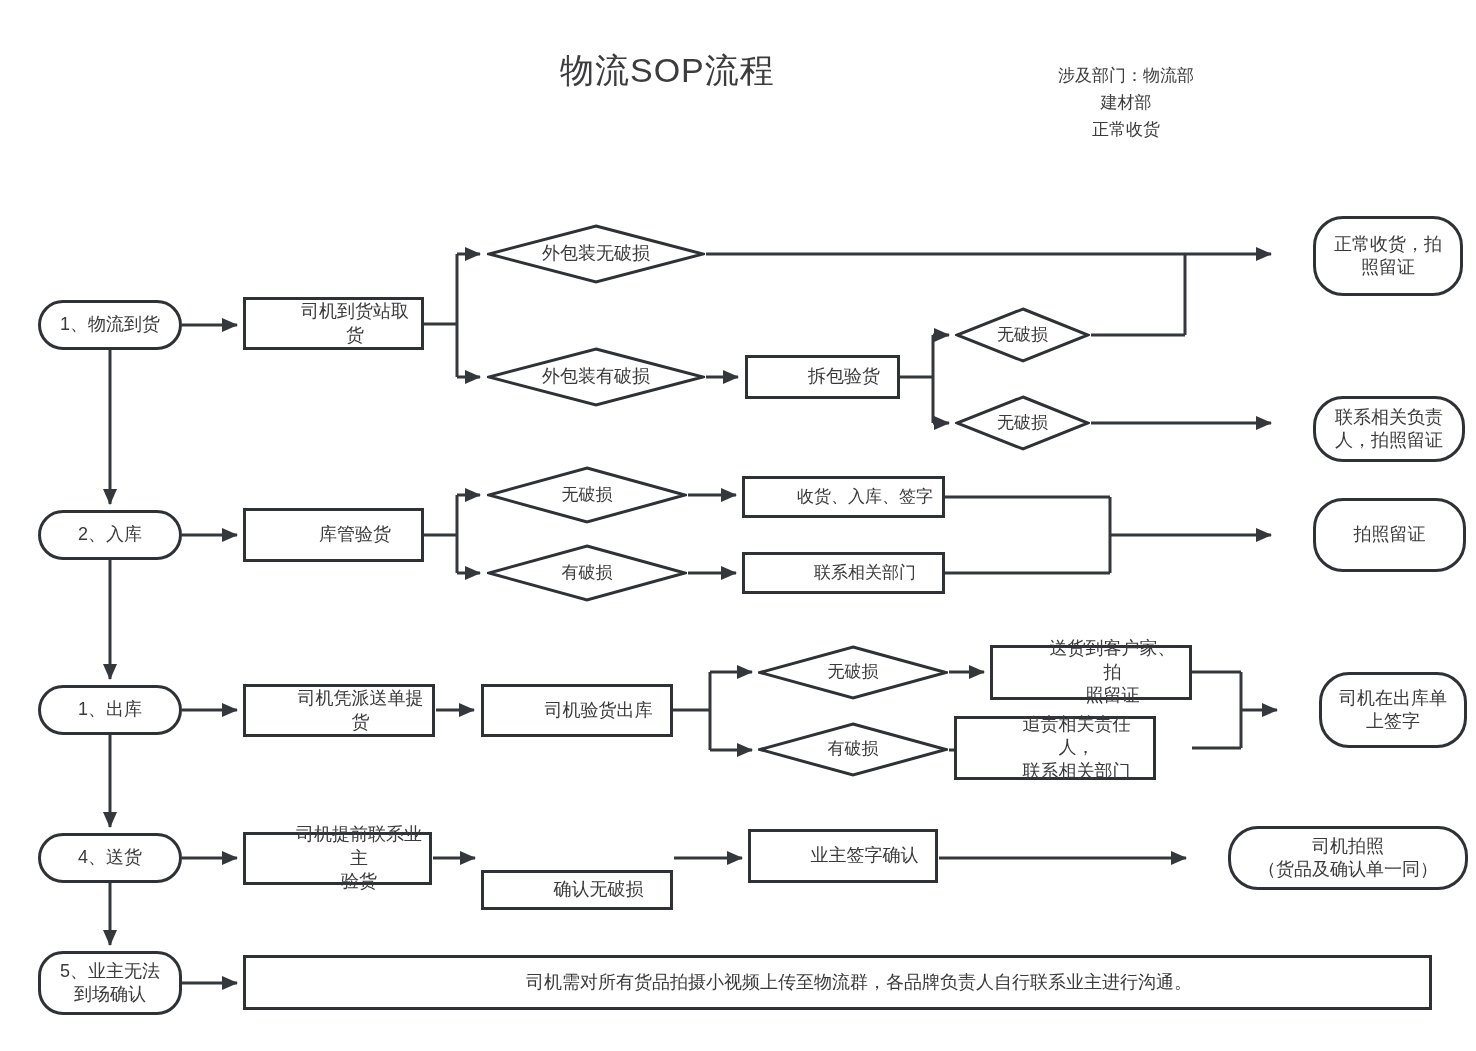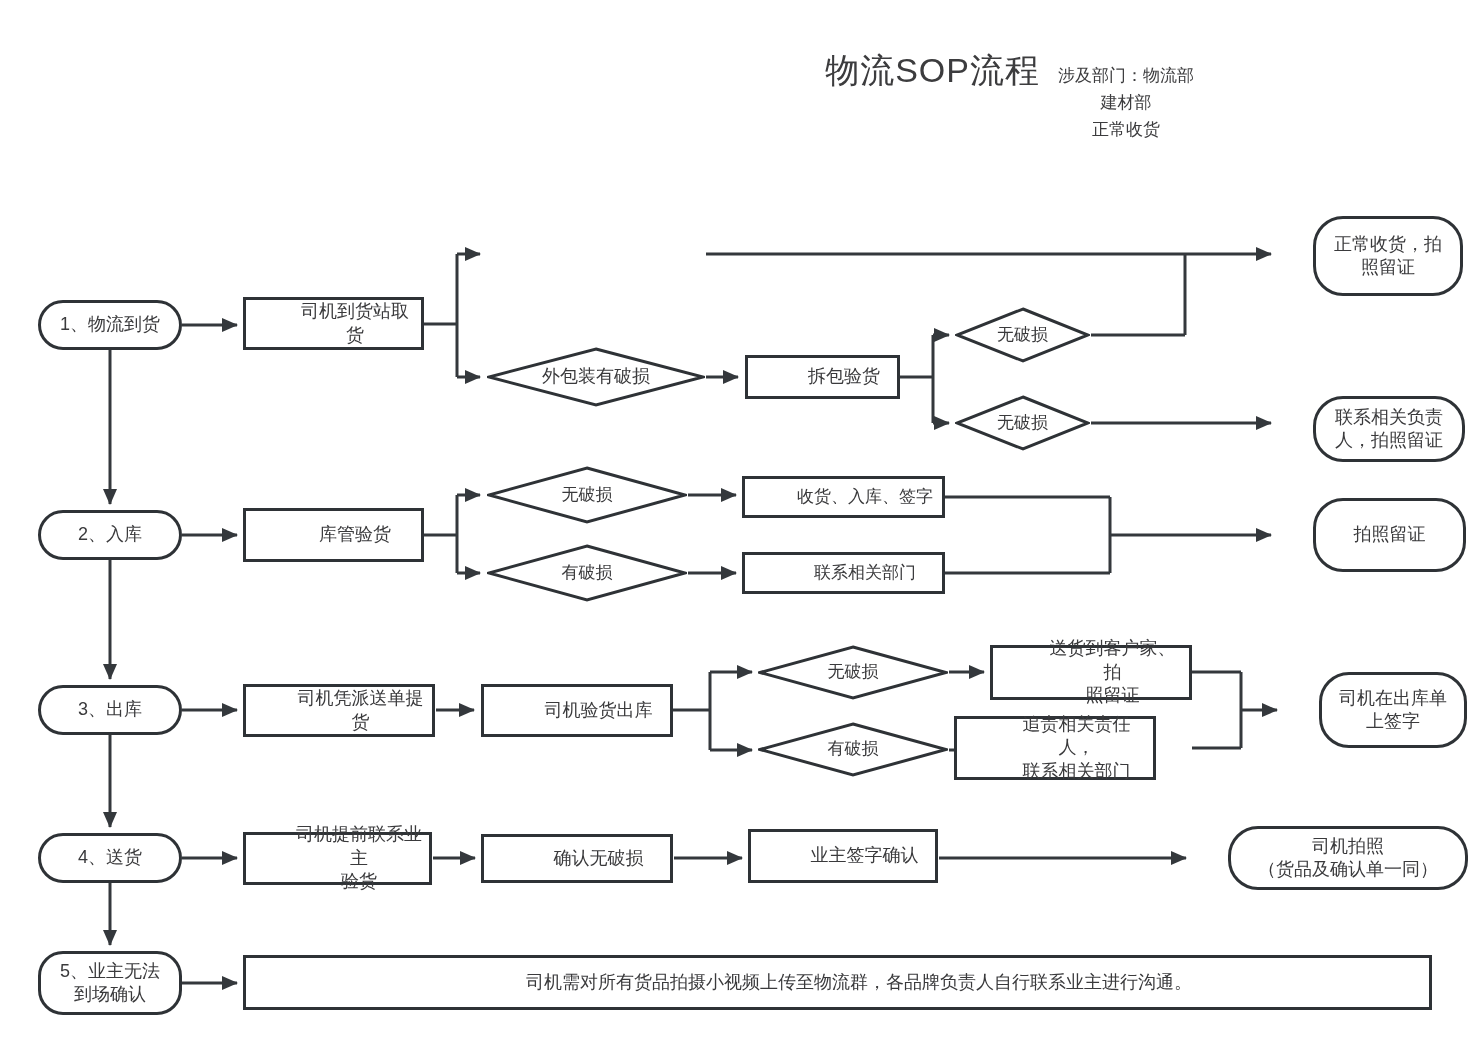--- a/index.html
+++ b/index.html
@@ -5,21 +5,21 @@
   html,body{margin:0;padding:0;background:#ffffff;}
   .canvas{
     position:relative;width:1476px;height:1051px;background:#ffffff;
     font-family:"Liberation Sans","DejaVu Sans",sans-serif;color:#3a3a3c;
     overflow:hidden;
   }
   .wires{position:absolute;left:0;top:0;width:1476px;height:1051px;}
   .wires path{stroke:#34383c;stroke-width:3;fill:none;}
   .wires .arrowhead{fill:#34383c;stroke:none;}
   .page-title{
-    position:absolute;left:560px;top:48px;width:480px;text-align:right;
+    position:absolute;left:560px;top:48px;width:480px;text-align:left;
     font-size:34px;letter-spacing:1px;color:#3c3c3e;
   }
   .depts{
     position:absolute;left:1028px;top:62px;width:196px;text-align:center;
     font-size:17px;line-height:1.6;white-space:pre-line;color:#3c3c3e;
   }
   .node{
     position:absolute;display:flex;align-items:center;justify-content:center;
     text-align:center;font-size:18px;line-height:1.3;box-sizing:border-box;
   }
@@ -88,20 +88,26 @@
   <div class="depts">涉及部门：物流部
 建材部
 正常收货</div>
 
   <div class="node rounded" style="left:38px;top:300px;width:144px;height:50px">
     <span class="lbl">1、物流到货</span>
     </div>
   <div class="node rect" style="left:243px;top:297px;width:181px;height:53px">
     <span class="lbl">司机到货站取货</span>
     </div>
+  <div class="node diamond" style="left:487px;top:224px;width:218px;height:60px">
+    <svg width="218" height="60">
+        <polygon points="109,2 216,30 109,58 2,30"></polygon>
+      </svg>
+    <span class="lbl">外包装无破损</span>
+    </div>
   <div class="node diamond" style="left:487px;top:347px;width:218px;height:60px">
     <svg width="218" height="60">
         <polygon points="109,2 216,30 109,58 2,30"></polygon>
       </svg>
     <span class="lbl">外包装有破损</span>
     </div>
   <div class="node rect" style="left:745px;top:355px;width:155px;height:44px">
     <span class="lbl">拆包验货</span>
     </div>
   <div class="node diamond sm" style="left:955px;top:307px;width:135px;height:56px">
@@ -147,21 +153,21 @@
     <span class="lbl">收货、入库、签字</span>
     </div>
   <div class="node rect sm" style="left:742px;top:552px;width:203px;height:42px">
     <span class="lbl">联系相关部门</span>
     </div>
   <div class="node rounded big" style="left:1277px;top:498px;width:153px;height:74px">
     <span class="lbl">拍照留证</span>
     </div>
 
   <div class="node rounded" style="left:38px;top:685px;width:144px;height:50px">
-    <span class="lbl">3、出库</span>
+    <span class="lbl">1、出库</span>
     </div>
   <div class="node rect" style="left:243px;top:684px;width:192px;height:53px">
     <span class="lbl">司机凭派送单提货</span>
     </div>
   <div class="node rect" style="left:481px;top:684px;width:192px;height:53px">
     <span class="lbl">司机验货出库</span>
     </div>
   <div class="node diamond sm" style="left:758px;top:645px;width:190px;height:55px">
     <svg width="190" height="55">
         <polygon points="95,2 188,27.5 95,53 2,27.5"></polygon>
@@ -187,21 +193,21 @@
 上签字</span>
     </div>
 
   <div class="node rounded" style="left:38px;top:833px;width:144px;height:50px">
     <span class="lbl">4、送货</span>
     </div>
   <div class="node rect" style="left:243px;top:832px;width:189px;height:53px">
     <span class="lbl">司机提前联系业主
 验货</span>
     </div>
-  <div class="node rect" style="left:481px;top:834px;width:192px;height:49px">
+  <div class="node rect" style="left:481px;top:870px;width:192px;height:40px">
     <span class="lbl">确认无破损</span>
     </div>
   <div class="node rect" style="left:748px;top:829px;width:190px;height:54px">
     <span class="lbl">业主签字确认</span>
     </div>
   <div class="node rounded big" style="left:1192px;top:826px;width:240px;height:64px">
     <span class="lbl">司机拍照
 （货品及确认单一同）</span>
     </div>
 

